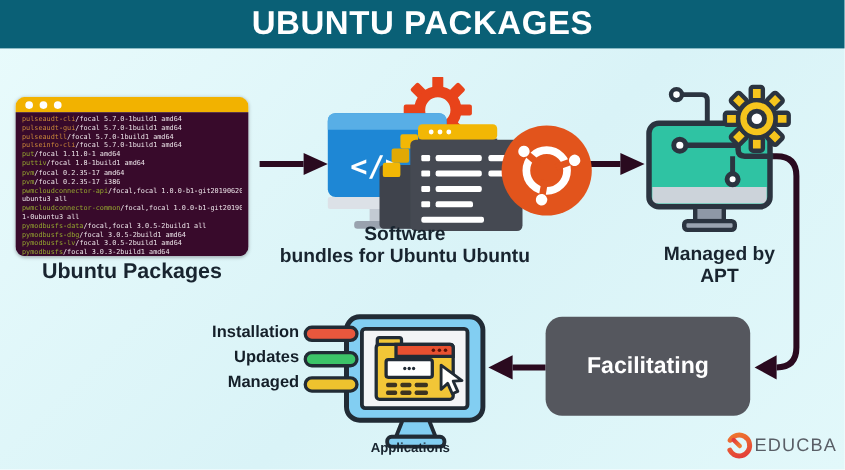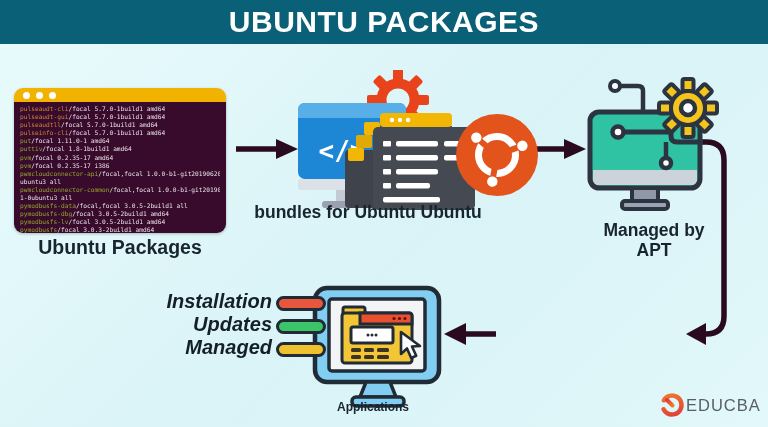--- a/index.html
+++ b/index.html
@@ -36,21 +36,21 @@
   
   .fac-box { position:absolute; left:496px; top:288px; width:186px; height:90px;
              background:#55575e; border-radius:15px; display:flex; align-items:center; justify-content:center; }
   .fac-box span { color:#ffffff; font-size:21px; font-weight:700; }
 
   
   .apps { position:absolute; left:170px; top:280px; width:290px; height:147px; }
   .apps svg { position:absolute; left:0; top:0; }
   .app-labels { position:absolute; left:0; top:13px; width:102px; display:flex;
                 flex-direction:column; align-items:flex-end; gap:5.5px; }
-  .app-label { font-size:20px; font-weight:700; color:#141f29; line-height:17.5px;font-style:italic; }
+  .app-label { font-size:15px; font-weight:700; color:#141f29; line-height:17.5px; }
   .app-pills { position:absolute; left:106px; top:16px; display:flex; flex-direction:column; gap:8px; }
   .app-pill { width:50px; height:15px; border:3px solid #212b35; border-radius:8px; }
 
   
   .brand { position:absolute; left:658px; top:391px; display:flex; align-items:center; gap:0; }
   .brand .brand-text { color:#595e66; font-size:16.5px; letter-spacing:1px; font-weight:500; }
 
   .icon-svg { position:absolute; }
 </style>
 </head>
@@ -167,20 +167,21 @@
             <circle cx="27" cy="0" r="5.2" fill="#ffffff"></circle>
           </g>
         <g transform="rotate(340)">
             <line x1="9" y1="0" x2="29" y2="0" stroke="#e2541c" stroke-width="6"></line>
             <circle cx="27" cy="0" r="5.2" fill="#ffffff"></circle>
           </g>
       </g>
     </g>
   </svg>
   <div class="caption cap-software">
+    <div>Software</div>
     <div>bundles for Ubuntu Ubuntu</div>
   </div>
 
   <svg class="icon-svg" style="left:575px; top:70px;" width="160" height="145" viewBox="0 0 160 145">
     <g>
       <rect x="15" y="42" width="110" height="76" rx="9" fill="#2fc3a3"></rect>
       <rect x="18" y="100" width="104" height="15" fill="#ccd3da"></rect>
       <rect x="15" y="42" width="110" height="76" rx="9" fill="none" stroke="#2b3440" stroke-width="5"></rect>
       <rect x="57" y="118" width="26" height="13" fill="#8e98a6" stroke="#2b3440" stroke-width="4"></rect>
       <rect x="47" y="131" width="46" height="8" rx="3" fill="#9aa3b0" stroke="#2b3440" stroke-width="4"></rect>
@@ -207,20 +208,23 @@
       </g>
       <circle r="17" fill="#f6c51d" stroke="#2b3440" stroke-width="4"></circle>
       <circle r="7" fill="#fefefe" stroke="#2b3440" stroke-width="4.5"></circle>
     </g>
   </svg>
   <div class="caption cap-apt">
     <div>Managed by</div>
     <div>APT</div>
   </div>
 
+  <div class="fac-box">
+    <span>Facilitating</span>
+  </div>
 
   <div class="apps">
     <svg width="290" height="147" viewBox="0 0 290 147">
       <rect x="145" y="8" width="124" height="94" rx="12" fill="#82cef2" stroke="#212b35" stroke-width="4.5"></rect>
       <rect x="159" y="19" width="96" height="72" rx="3" fill="#f3f4f6" stroke="#212b35" stroke-width="3.5"></rect>
       <g>
         <rect x="173" y="27" width="22" height="10" rx="2" fill="#f2c637" stroke="#212b35" stroke-width="3"></rect>
         <rect x="172" y="33" width="70" height="50" rx="3" fill="#f2c637" stroke="#212b35" stroke-width="3"></rect>
         <path d="M190 33 H239 Q242 33 242 36 V44 H190 Z" fill="#e85030" stroke="#212b35" stroke-width="3"></path>
         <circle cx="224" cy="38.5" r="1.6" fill="#5c1207"></circle>

